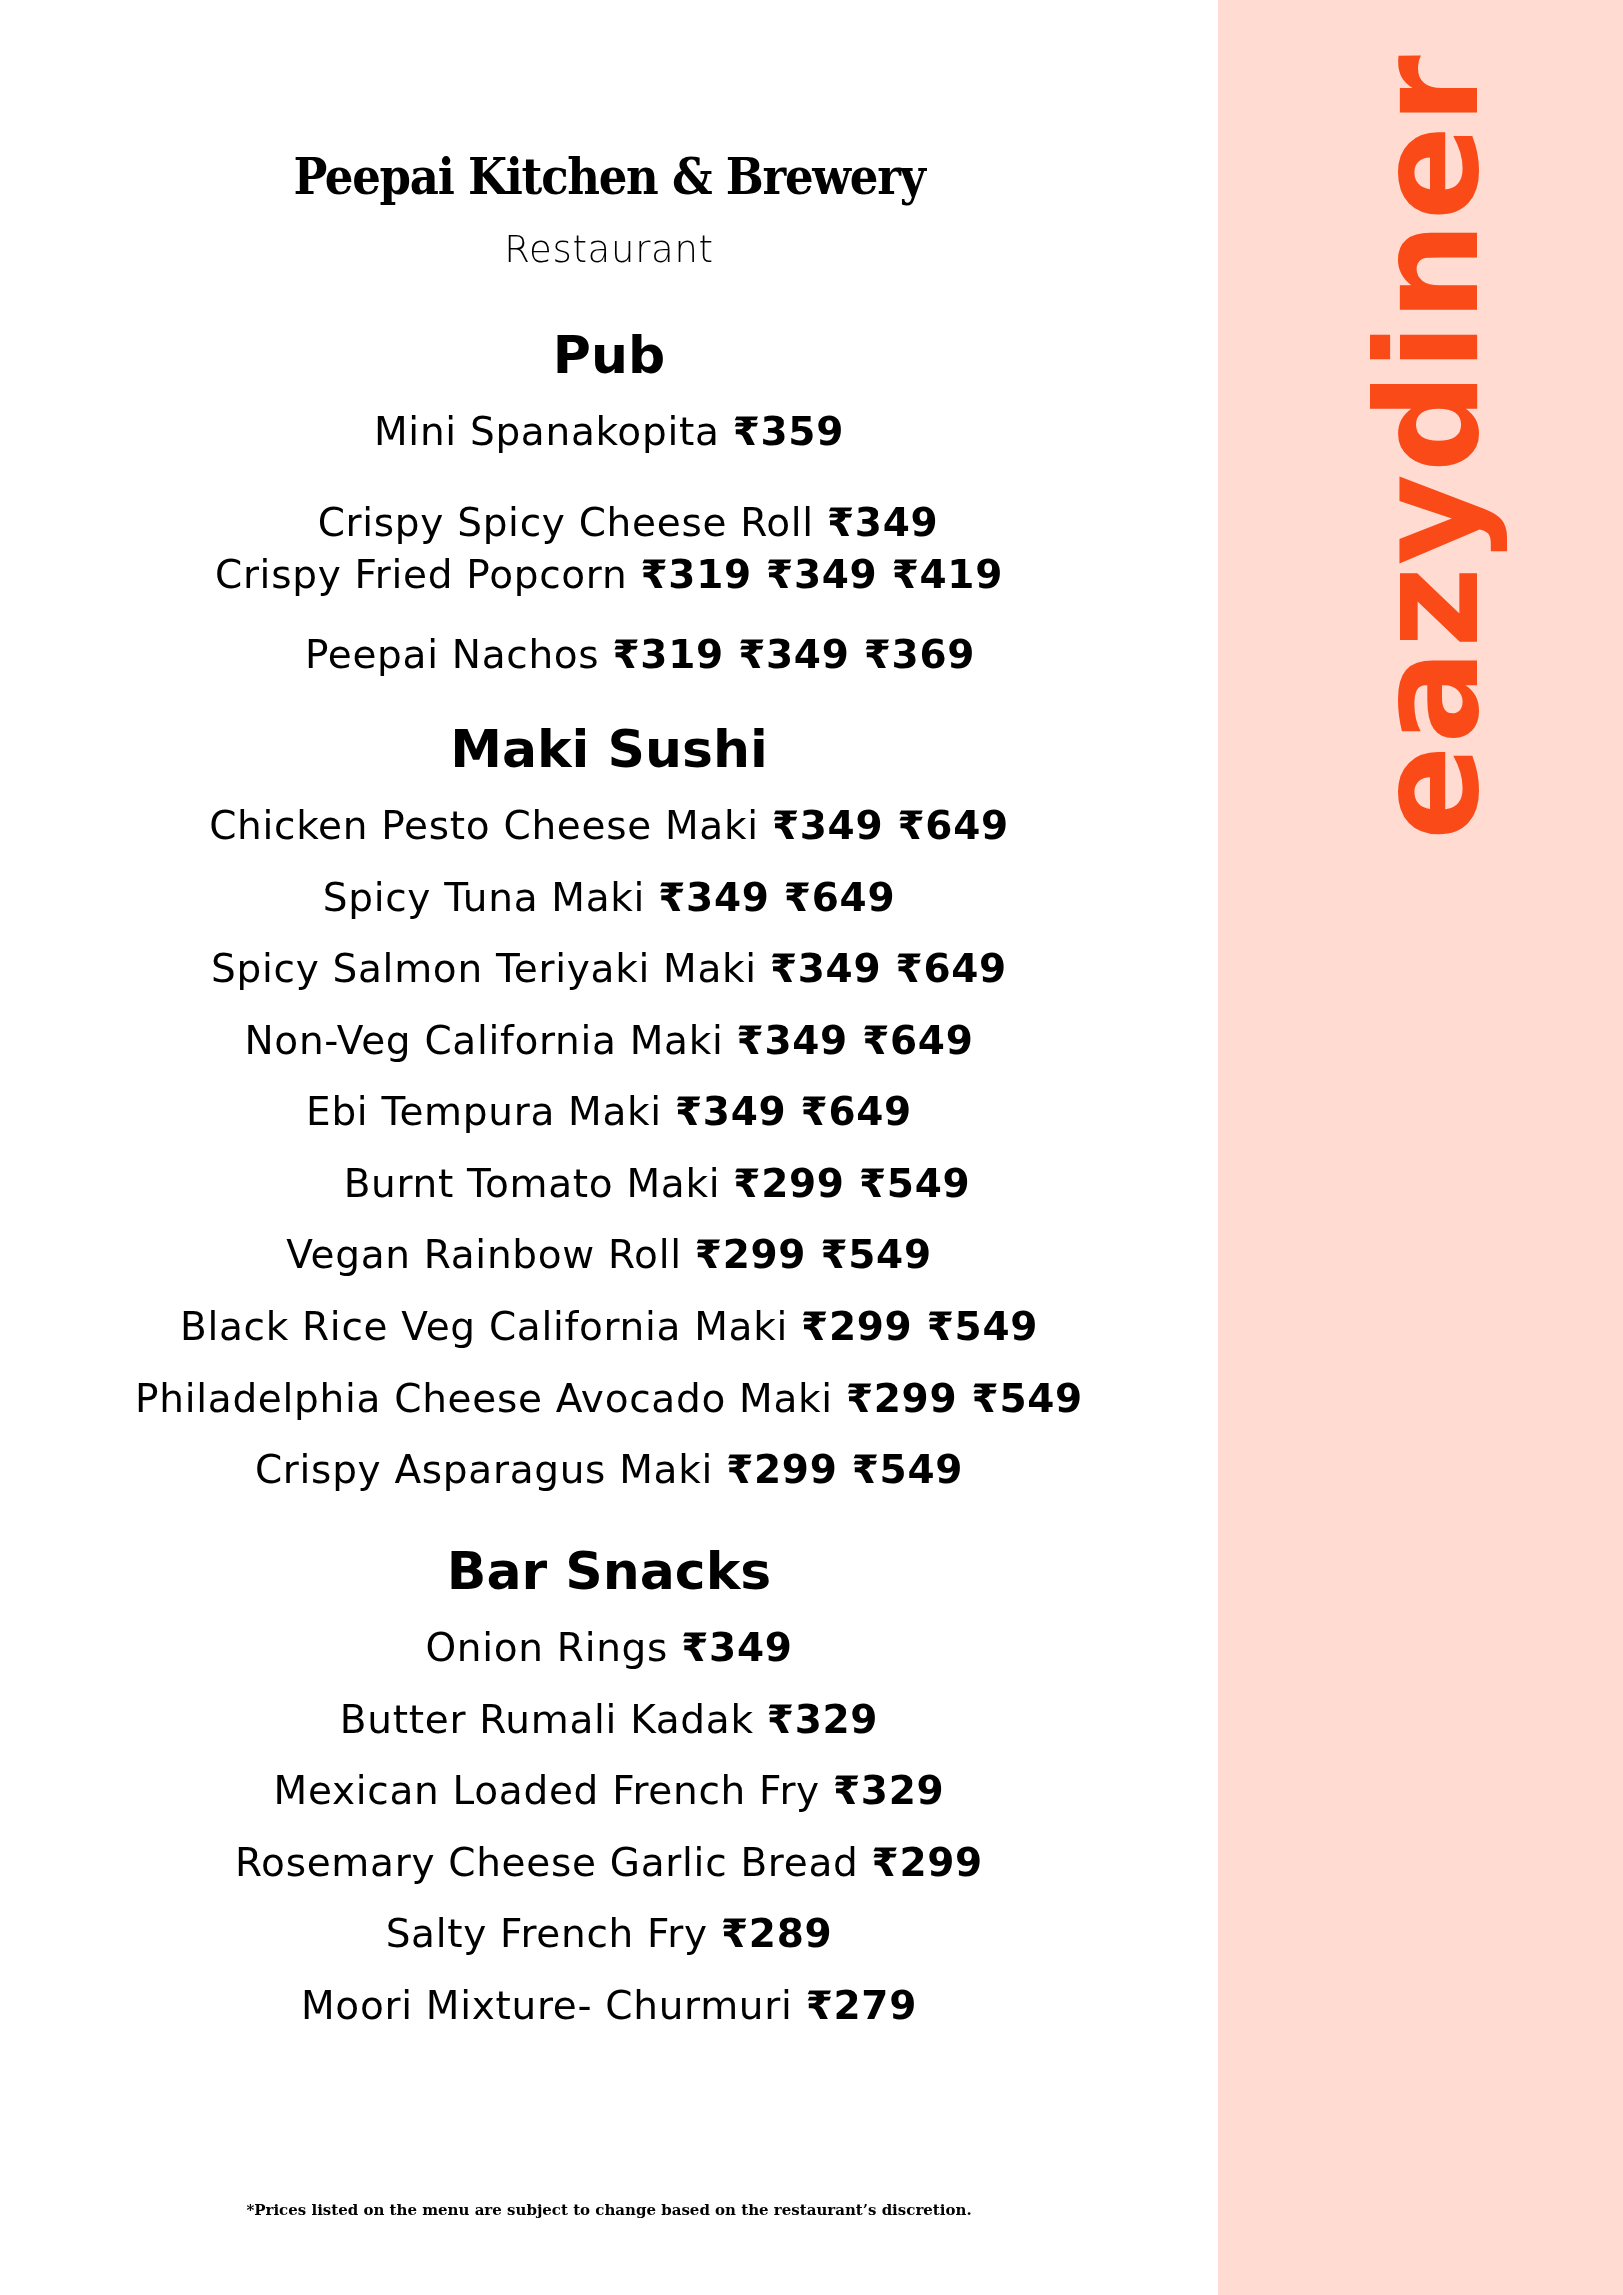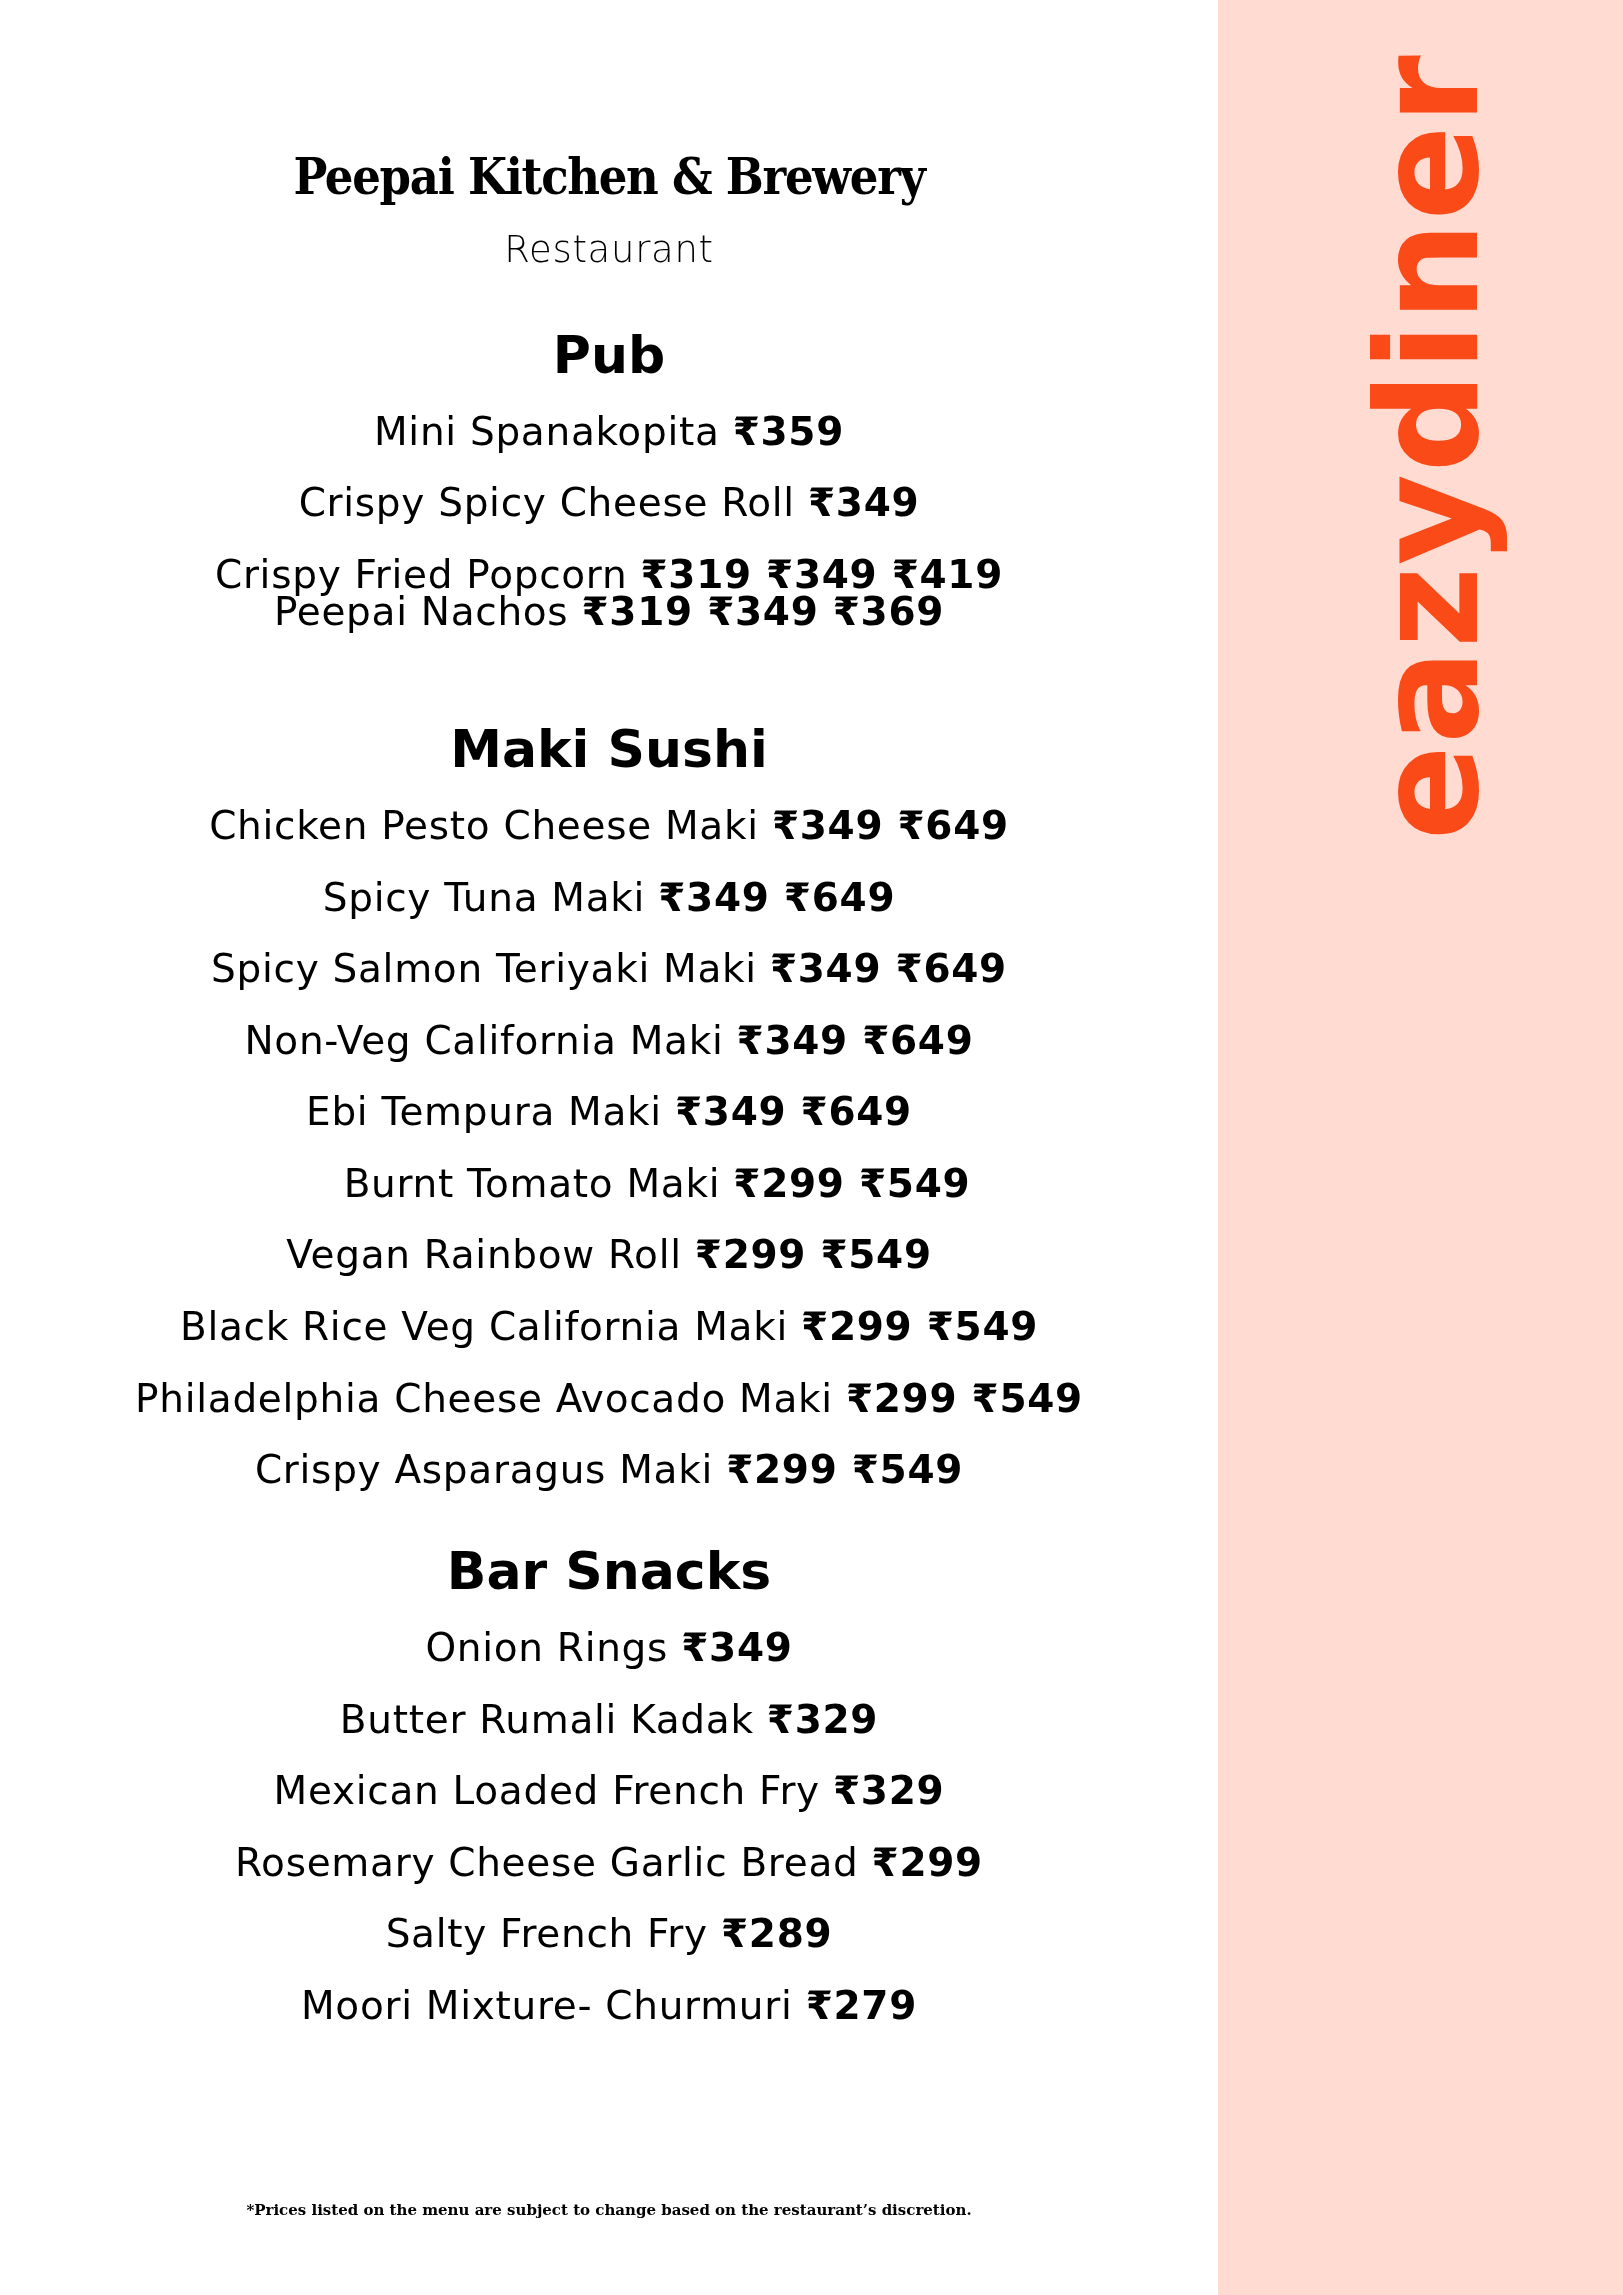--- a/index.html
+++ b/index.html
@@ -58,23 +58,23 @@
 </head>
 <body>
 
 <div class="menu">
 
   <div class="center-line title" style="top:176px;">Peepai Kitchen &amp; Brewery</div>
   <div class="center-line subtitle" style="top:249px;">Restaurant</div>
 
   <div class="center-line section" style="top:355px;">Pub</div>
   <div class="center-line item" style="top:431px;"><span class="name">Mini Spanakopita</span> <span class="price">₹359</span></div>
-  <div class="center-line item" style="top:502px;"><span class="name">Crispy Spicy Cheese Roll</span> <span class="price">₹349</span></div>
+  <div class="center-line item" style="top:522px;padding-left:19px;"><span class="name">Crispy Spicy Cheese Roll</span> <span class="price">₹349</span></div>
   <div class="center-line item" style="top:574px;"><span class="name">Crispy Fried Popcorn</span> <span class="price">₹319 ₹349 ₹419</span></div>
-  <div class="center-line item" style="top:611px;"><span class="name">Peepai Nachos</span> <span class="price">₹319 ₹349 ₹369</span></div>
+  <div class="center-line item" style="top:654px;padding-left:31px;"><span class="name">Peepai Nachos</span> <span class="price">₹319 ₹349 ₹369</span></div>
 
   <div class="center-line section" style="top:749px;">Maki Sushi</div>
   <div class="center-line item" style="top:825px;"><span class="name">Chicken Pesto Cheese Maki</span> <span class="price">₹349 ₹649</span></div>
   <div class="center-line item" style="top:897px;"><span class="name">Spicy Tuna Maki</span> <span class="price">₹349 ₹649</span></div>
   <div class="center-line item" style="top:968px;"><span class="name">Spicy Salmon Teriyaki Maki</span> <span class="price">₹349 ₹649</span></div>
   <div class="center-line item" style="top:1040px;"><span class="name">Non-Veg California Maki</span> <span class="price">₹349 ₹649</span></div>
   <div class="center-line item" style="top:1111px;"><span class="name">Ebi Tempura Maki</span> <span class="price">₹349 ₹649</span></div>
   <div class="center-line item" style="top:1183px;padding-left:48px;"><span class="name">Burnt Tomato Maki</span> <span class="price">₹299 ₹549</span></div>
   <div class="center-line item" style="top:1254px;"><span class="name">Vegan Rainbow Roll</span> <span class="price">₹299 ₹549</span></div>
   <div class="center-line item" style="top:1326px;"><span class="name">Black Rice Veg California Maki</span> <span class="price">₹299 ₹549</span></div>

